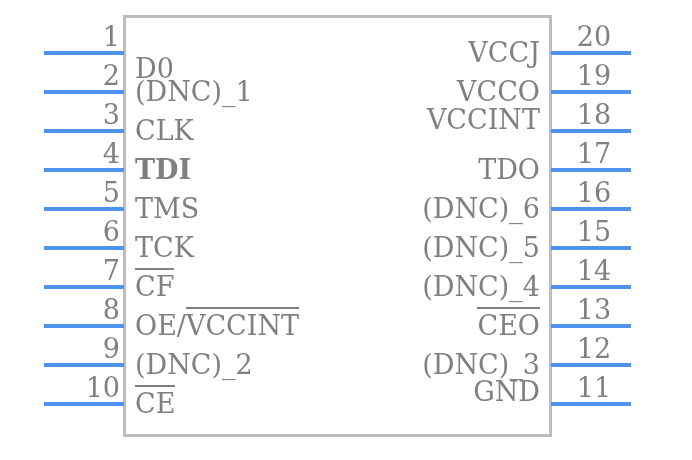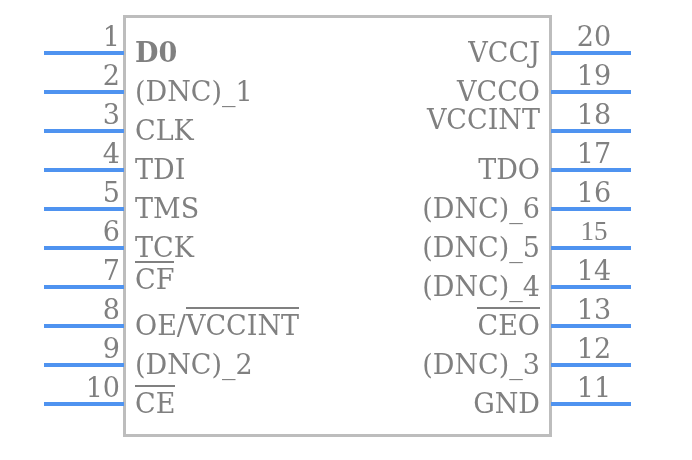--- a/index.html
+++ b/index.html
@@ -104,44 +104,44 @@
       <div class="pinnum left" style="top: 296px;">8</div>
       <div class="pinnum left" style="top: 335px;">9</div>
       <div class="pinnum left" style="top: 374px;">10</div>
     </div>
   <div id="nums-right">
       <div class="pinnum right" style="top: 23px;">20</div>
       <div class="pinnum right" style="top: 62px;">19</div>
       <div class="pinnum right" style="top: 101px;">18</div>
       <div class="pinnum right" style="top: 140px;">17</div>
       <div class="pinnum right" style="top: 179px;">16</div>
-      <div class="pinnum right" style="top: 218px; font-family: Liberation Serif, serif;">15</div>
+      <div class="pinnum right" style="top: 218px;">15</div>
       <div class="pinnum right" style="top: 257px;">14</div>
       <div class="pinnum right" style="top: 296px;">13</div>
       <div class="pinnum right" style="top: 335px;">12</div>
       <div class="pinnum right" style="top: 374px;">11</div>
     </div>
   <div id="names-left">
-      <div class="pinname left" style="top: 39px; font-weight: bold;"><span class="seg">D0</span></div>
+      <div class="pinname left" style="top: 55px;"><span class="seg">D0</span></div>
       <div class="pinname left" style="top: 78px;"><span class="seg">(DNC)_1</span></div>
       <div class="pinname left" style="top: 117px;"><span class="seg">CLK</span></div>
-      <div class="pinname left" style="top: 156px;"><span class="seg">TDI</span></div>
+      <div class="pinname left" style="top: 156px; font-weight: bold;"><span class="seg">TDI</span></div>
       <div class="pinname left" style="top: 195px;"><span class="seg">TMS</span></div>
       <div class="pinname left" style="top: 234px;"><span class="seg">TCK</span></div>
-      <div class="pinname left" style="top: 266px; text-align: center;"><span class="seg bar">CF</span></div>
+      <div class="pinname left" style="top: 273px; text-align: center;"><span class="seg bar">CF</span></div>
       <div class="pinname left" style="top: 312px;"><span class="seg">OE/</span><span class="seg bar">VCCINT</span></div>
       <div class="pinname left" style="top: 351px;"><span class="seg">(DNC)_2</span></div>
       <div class="pinname left" style="top: 390px;"><span class="seg bar">CE</span></div>
     </div>
   <div id="names-right">
       <div class="pinname right" style="top: 39px;"><span class="seg">VCCJ</span></div>
       <div class="pinname right" style="top: 78px;"><span class="seg">VCCO</span></div>
       <div class="pinname right" style="top: 106px;"><span class="seg">VCCINT</span></div>
       <div class="pinname right" style="top: 156px; margin-left: 35px;"><span class="seg">TDO</span></div>
       <div class="pinname right" style="top: 195px;"><span class="seg">(DNC)_6</span></div>
       <div class="pinname right" style="top: 234px;"><span class="seg">(DNC)_5</span></div>
       <div class="pinname right" style="top: 273px;"><span class="seg">(DNC)_4</span></div>
       <div class="pinname right" style="top: 312px; text-align: center;"><span class="seg bar">CEO</span></div>
       <div class="pinname right" style="top: 351px;"><span class="seg">(DNC)_3</span></div>
-      <div class="pinname right" style="top: 390px; margin-left: 23px;"><span class="seg">GND</span></div>
+      <div class="pinname right" style="top: 378px; margin-left: 23px;"><span class="seg">GND</span></div>
     </div>
 
 </div>
 
 </body></html>

